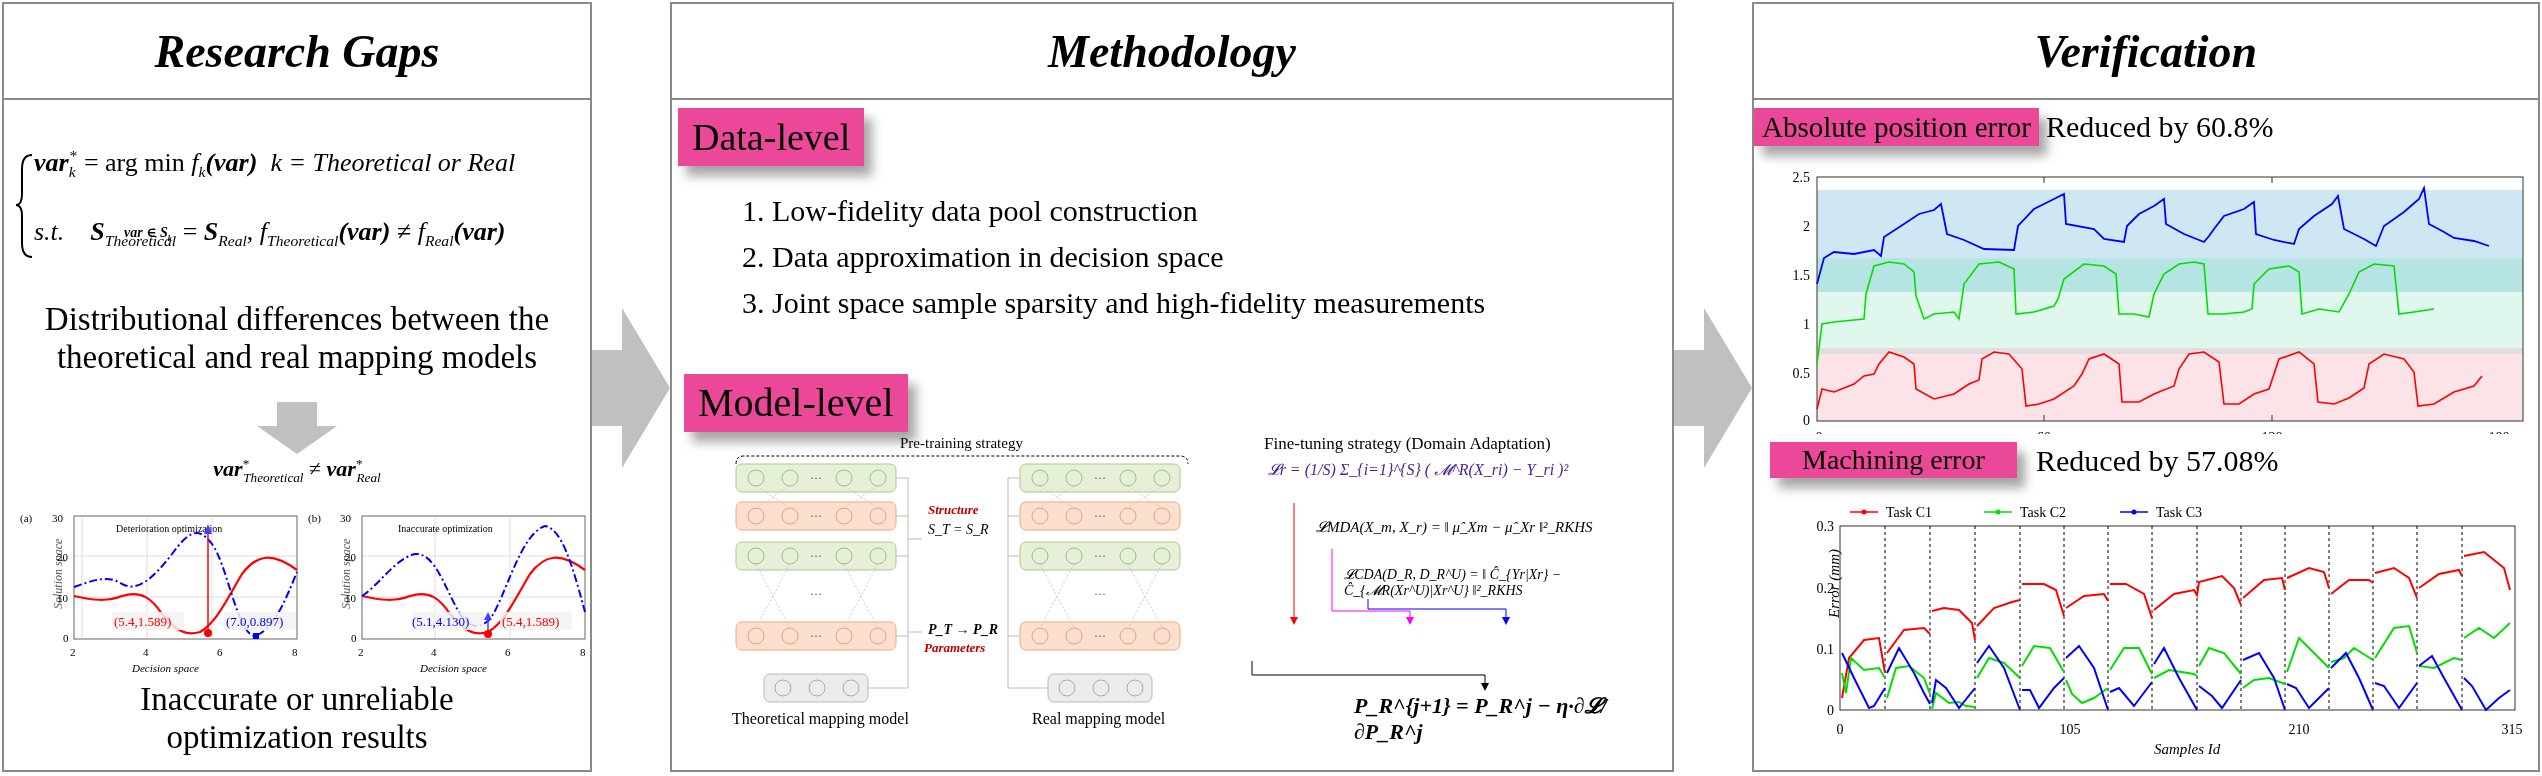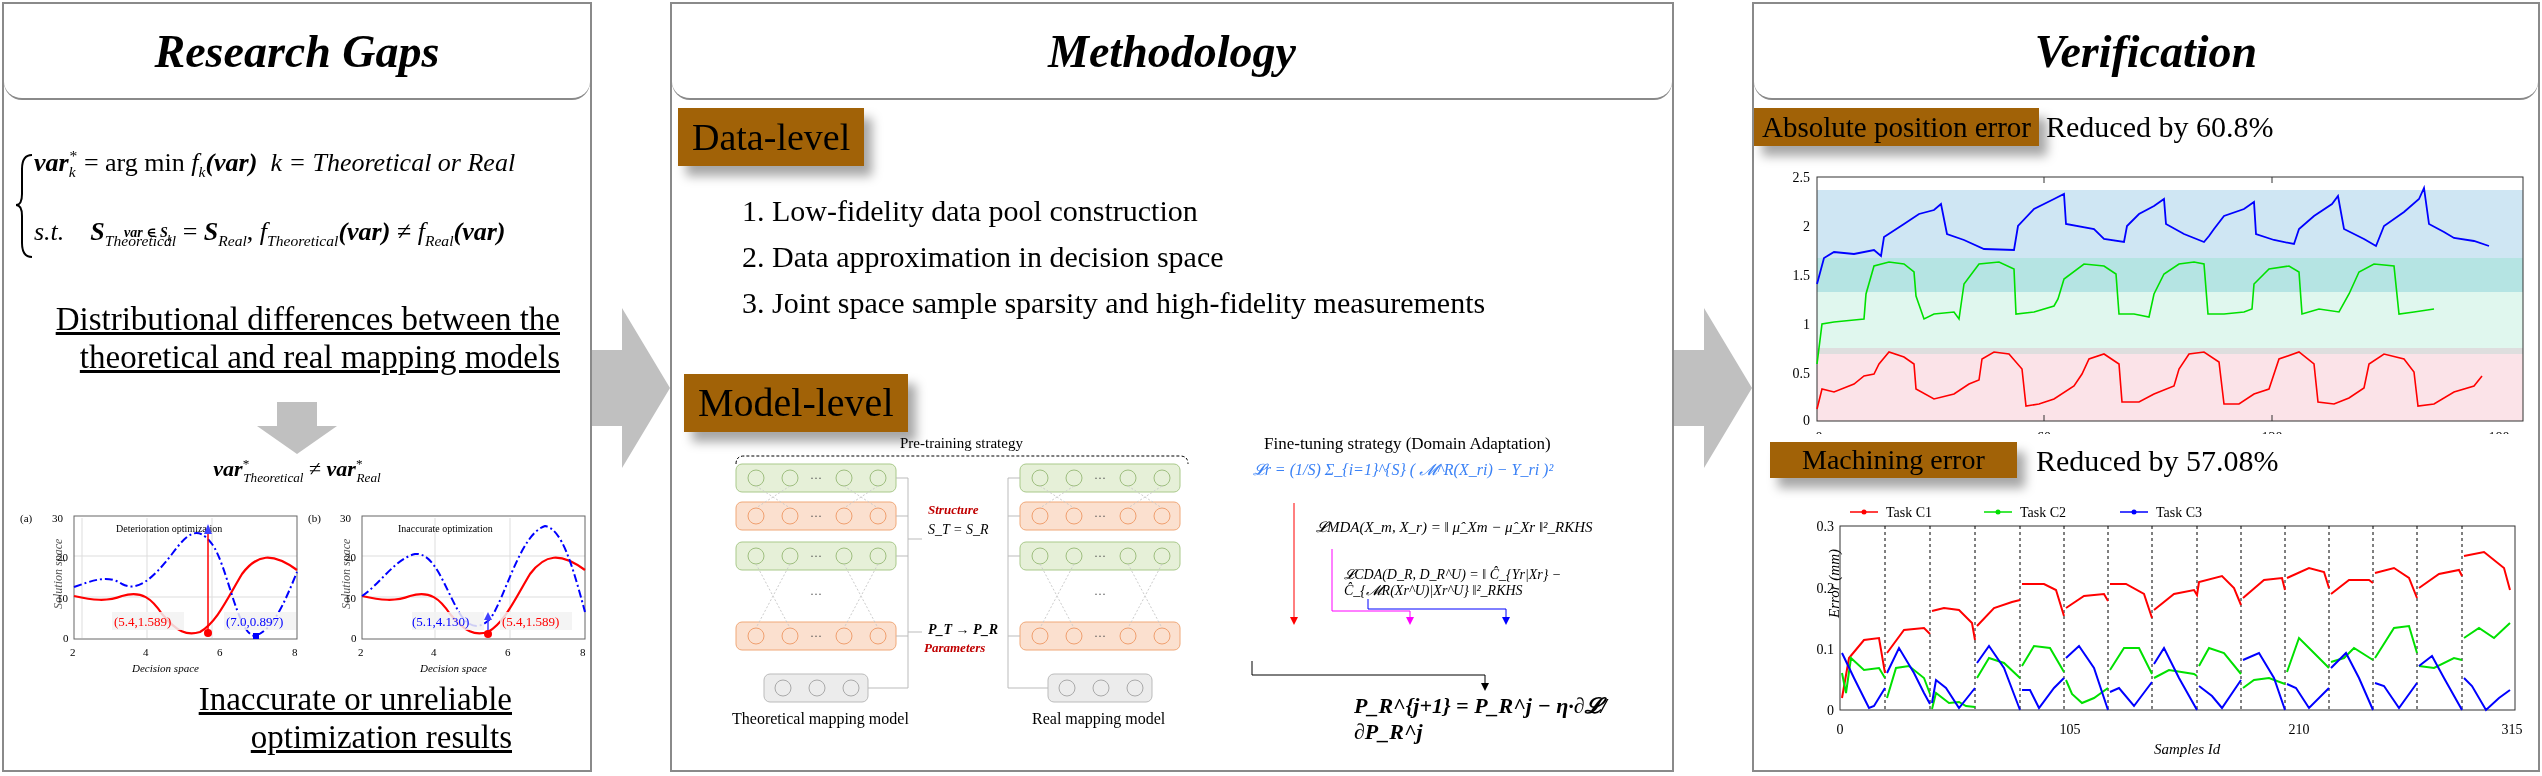--- a/index.html
+++ b/index.html
@@ -1,26 +1,26 @@
 <!DOCTYPE html>
 <html><head>
 <meta charset="utf-8">
 <style>
   html,body{margin:0;padding:0;background:#ffffff;}
   body{width:2542px;height:776px;position:relative;overflow:hidden;font-family:"Liberation Serif","DejaVu Serif",serif;color:#000;}
   .panel{position:absolute;top:2px;height:770px;border:2px solid #8a8a8a;box-sizing:border-box;background:#fff;}
-  .panel-head{position:absolute;left:0;right:0;top:0;height:94px;border-bottom:2px solid #8a8a8a;display:flex;align-items:center;justify-content:center;border-radius:18px;}
+  .panel-head{position:absolute;left:0;right:0;top:0;height:94px;border-bottom:2px solid #8a8a8a;display:flex;align-items:center;justify-content:center;}
   .panel-title{font-size:46px;font-weight:bold;font-style:italic;}
   .flow-arrow{position:absolute;}
   .math{font-family:"Liberation Serif","DejaVu Serif",serif;}
   .b{font-weight:bold;font-style:italic;}
   .i{font-style:italic;}
   sub,sup{font-size:60%;}
-  .center-text{position:absolute;left:0;right:0;text-align:right;font-size:33px;line-height:38px;text-decoration:underline;}
-  .tag-box{position:absolute;background:#a16207;box-shadow:8px 10px 10px rgba(0,0,0,0.35);font-size:38px;line-height:52px;padding:0 14px;}
+  .center-text{position:absolute;left:0;right:0;text-align:center;font-size:33px;line-height:38px;}
+  .tag-box{position:absolute;background:#ec4899;box-shadow:8px 10px 10px rgba(0,0,0,0.35);font-size:38px;line-height:52px;padding:0 14px;}
   .list-item{position:absolute;left:70px;font-size:30px;}
   svg text{font-family:"Liberation Serif","DejaVu Serif",serif;}
 </style>
 </head>
 <body>
 
 <div class="panel" style="left:2px;width:590px;">
   <div class="panel-head">
     <span class="panel-title">Research Gaps</span>
   </div>
@@ -274,21 +274,21 @@
     <text x="206" y="80" font-size="13" font-weight="bold" font-style="italic" fill="#c00000">Structure</text>
     <text x="206" y="100" font-size="14" font-style="italic">S_T = S_R</text>
     <text x="206" y="200" font-size="14" font-weight="bold" font-style="italic">P_T → P_R</text>
     <text x="202" y="218" font-size="13" font-weight="bold" font-style="italic" fill="#c00000">Parameters</text>
     <text x="10" y="290" font-size="16">Theoretical mapping model</text>
     <text x="310" y="290" font-size="16">Real mapping model</text>
   </svg>
 
   <div style="position:absolute;left:560px;top:425px;width:440px;height:320px;">
     <div style="position:absolute;left:32px;top:5px;font-size:17px;">Fine-tuning strategy (Domain Adaptation)</div>
-    <div class="math i" style="position:absolute;left:21px;top:32px;font-size:16px;color:#3b82f6;">𝓛r = (1/S) Σ_{i=1}^{S} ( 𝓜^R(X_ri) − Y_ri )²</div>
+    <div class="math i" style="position:absolute;left:36px;top:32px;font-size:16px;color:#4c1d95;">𝓛r = (1/S) Σ_{i=1}^{S} ( 𝓜^R(X_ri) − Y_ri )²</div>
     <div class="math i" style="position:absolute;left:84px;top:90px;font-size:15px;color:#000;">𝓛MDA(X_m, X_r) = ‖ μ̂_Xm − μ̂_Xr ‖²_RKHS</div>
     <div class="math i" style="position:absolute;left:112px;top:138px;font-size:14px;color:#000;">𝓛CDA(D_R, D_R^U) = ‖ Ĉ_{Yr|Xr} − Ĉ_{𝓜R(Xr^U)|Xr^U} ‖²_RKHS</div>
     <svg style="position:absolute;left:0;top:0;" width="440" height="320">
       <line x1="62" y1="74" x2="62" y2="192" stroke="#ff0000"></line>
       <polygon points="58,188 66,188 62,196" fill="#ff0000"></polygon>
       <polyline points="100,120 100,182 178,182 178,192" stroke="#ff00ff" fill="none"></polyline>
       <polygon points="174,188 182,188 178,196" fill="#ff00ff"></polygon>
       <polyline points="136,170 136,180 274,180 274,192" stroke="#0000ff" fill="none"></polyline>
       <polygon points="270,188 278,188 274,196" fill="#0000ff"></polygon>
       <polyline points="20,232 20,246 253,246 253,258" stroke="#000" fill="none"></polyline>

